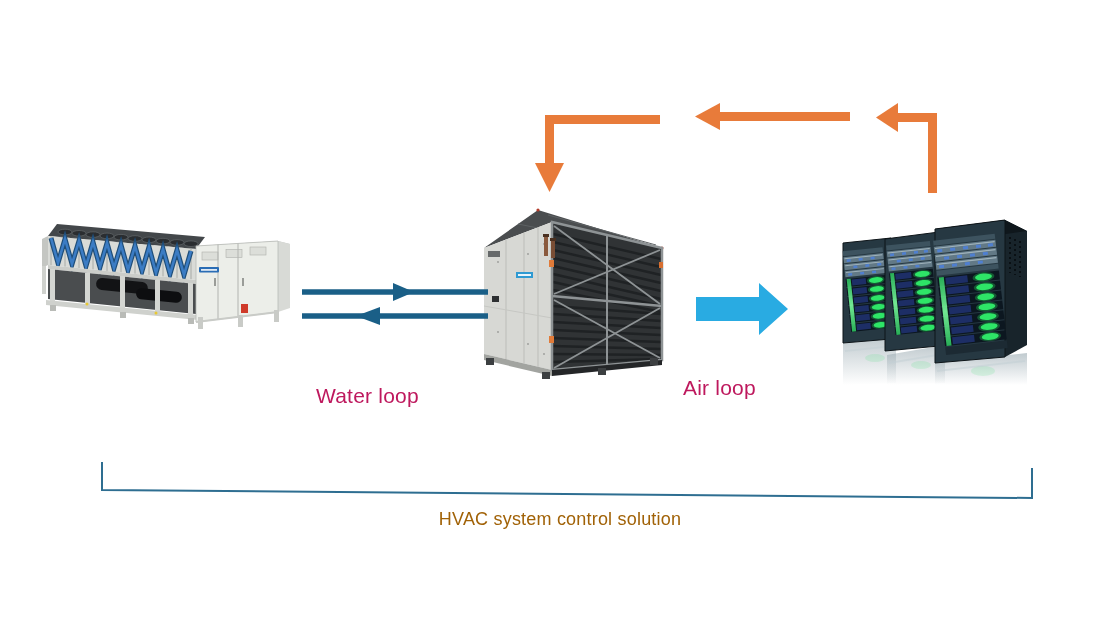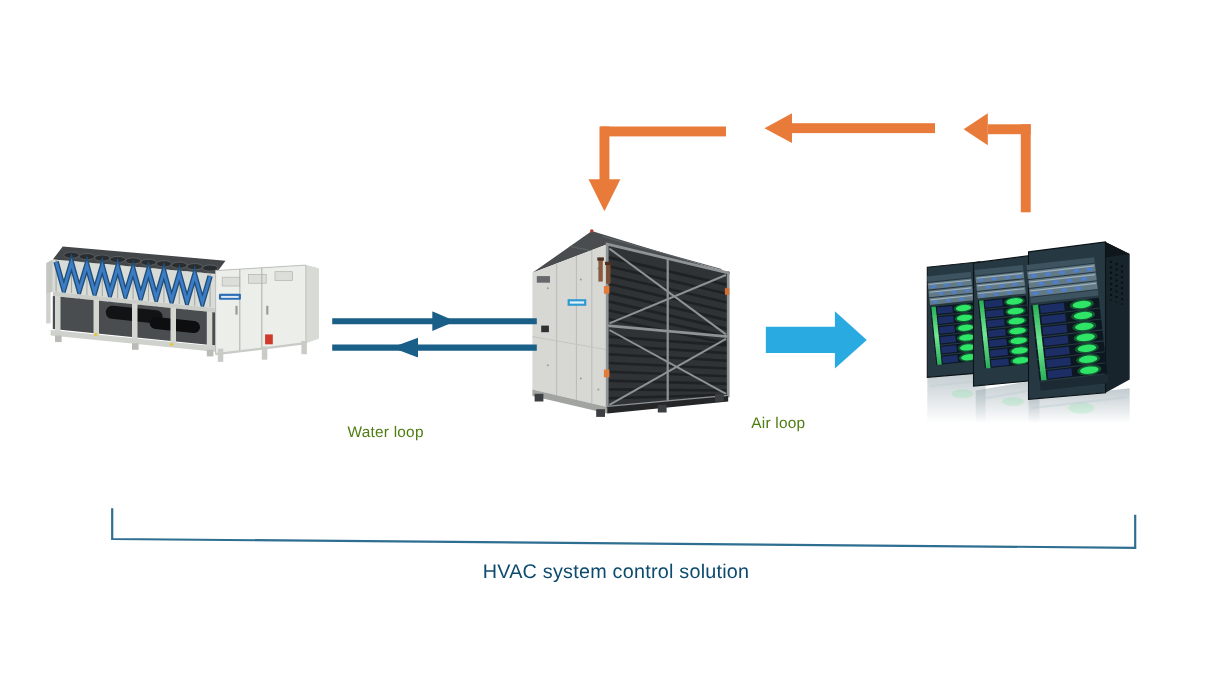--- a/index.html
+++ b/index.html
@@ -3,26 +3,26 @@
 <meta charset="utf-8">
 <style>
   * { margin:0; padding:0; box-sizing:border-box; }
   html,body { background:#ffffff; }
   .canvas {
     position:relative; width:1100px; height:619px; overflow:hidden;
     background:#ffffff; font-family:"Liberation Sans", sans-serif;
   }
   .abs { position:absolute; }
   .loop-label {
-    position:absolute; font-size:14px; color:#4d7c0f; letter-spacing:0.2px;
+    position:absolute; font-size:21px; color:#be185d; letter-spacing:0.2px;
     font-weight:400; white-space:nowrap;
   }
   .title {
     position:absolute; left:398px; top:509px; width:324px; text-align:center;
-    font-size:18px; color:#0c4a6e; letter-spacing:0.2px; white-space:nowrap;
+    font-size:18px; color:#a16207; letter-spacing:0.2px; white-space:nowrap;
   }
 </style>
 </head>
 <body>
 
 <div class="canvas">
 
   <svg class="abs" style="left:38px;top:216px" width="258" height="130" viewBox="0 0 258 130">
 
     <polygon points="10,20 4,23 4,52 10,49" fill="#c4c6c2"></polygon>

